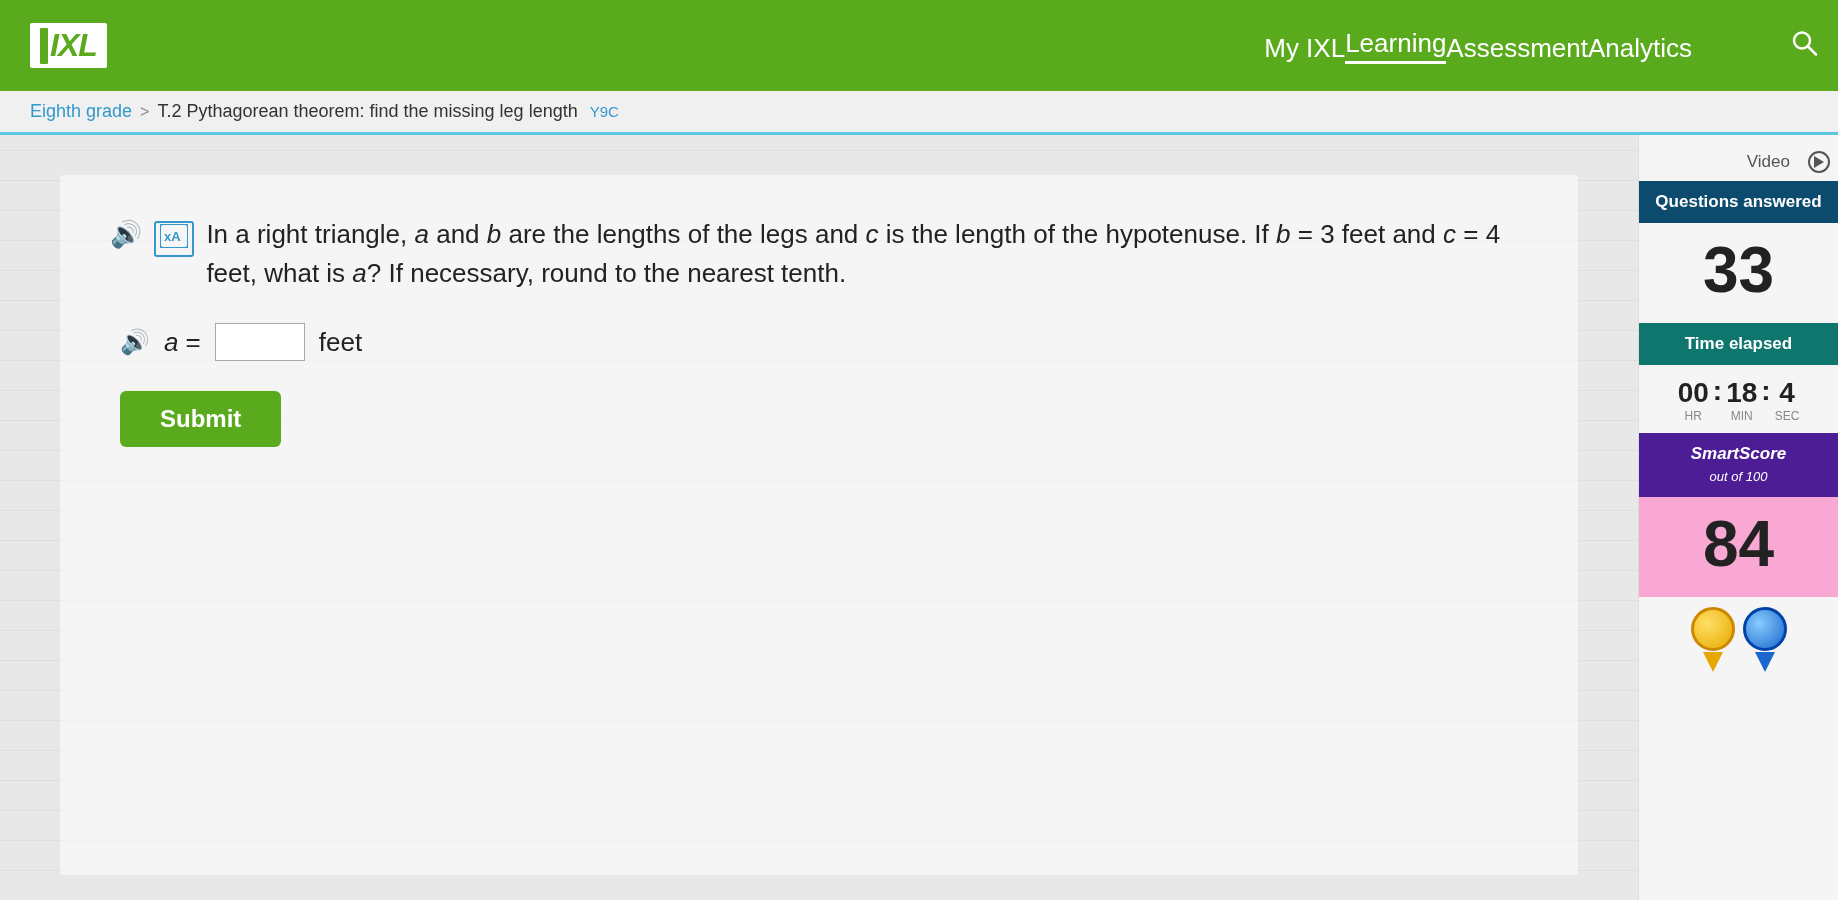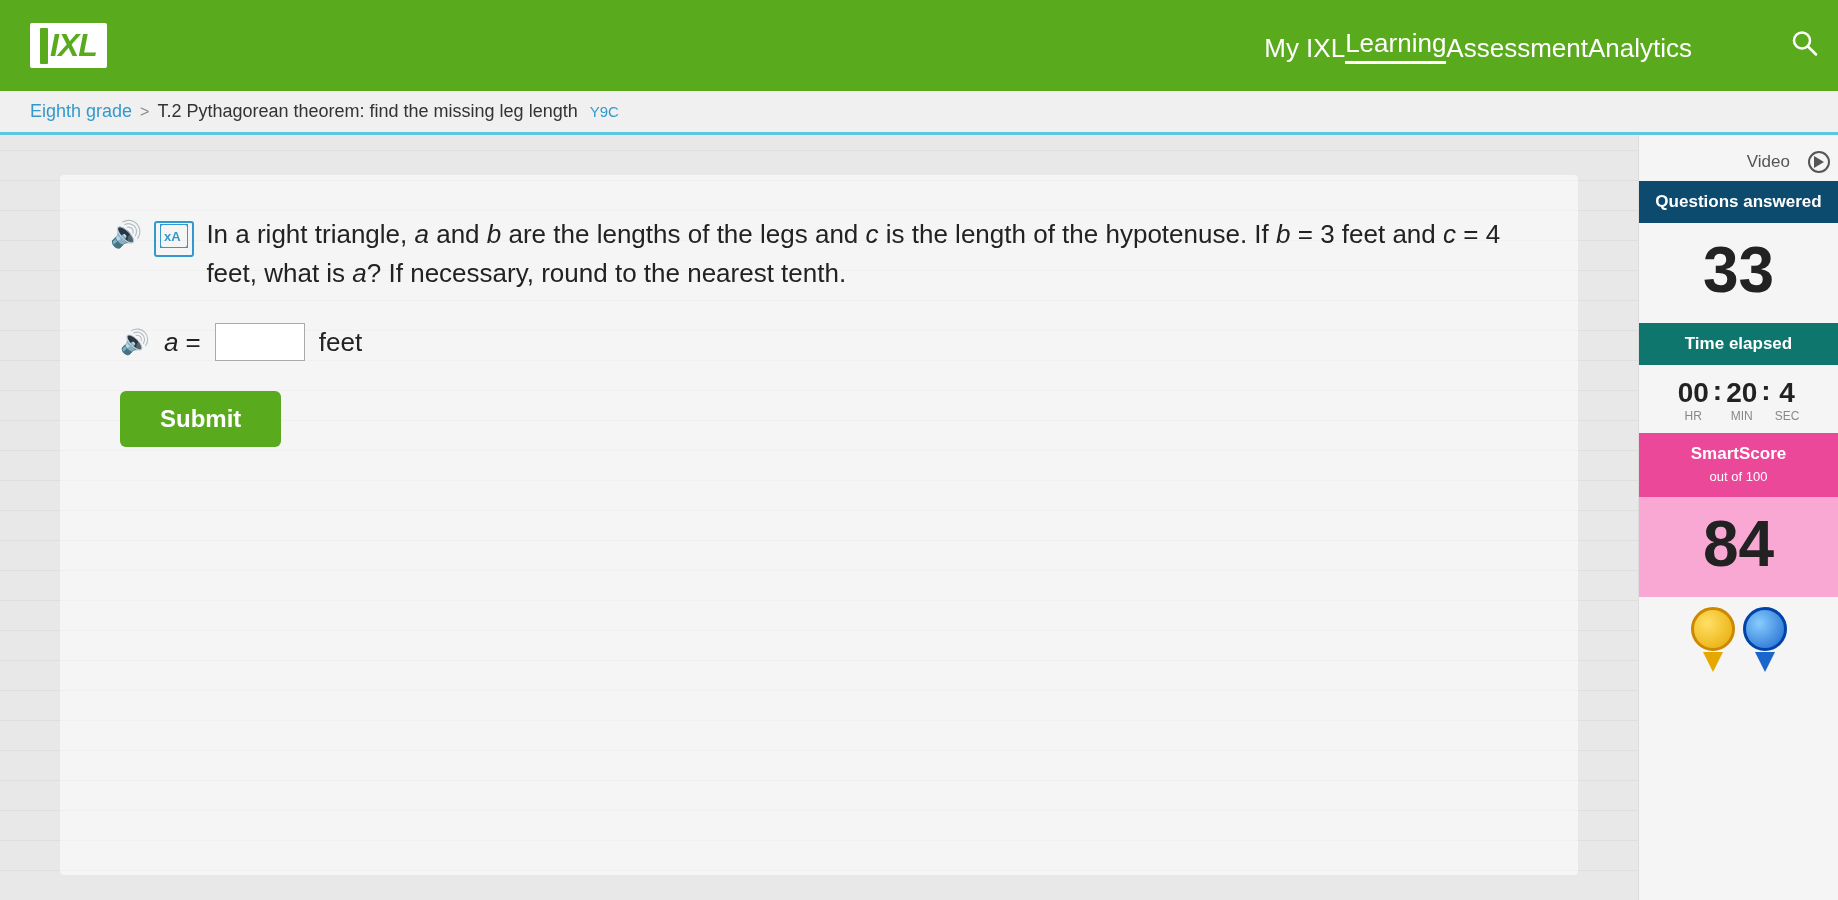--- a/index.html
+++ b/index.html
@@ -307,28 +307,29 @@
     }
     .time-sep {
       font-size: 28px;
       font-weight: bold;
       color: #222;
       margin-bottom: 16px;
     }
 
     
     .smart-box {
-      background: #ec4899;
+      background: #4c1d95;
       color: white;
       width: 100%;
       padding: 10px 0;
       text-align: center;
       font-size: 17px;
       font-weight: bold;
       line-height: 1.3;
+      font-style: italic;
     }
     .smart-number {
       font-size: 64px;
       font-weight: 900;
       color: #222;
       padding: 10px 0 16px 0;
       text-align: center;
       width: 100%;
       background: #f9a8d4;
     }
@@ -444,21 +445,21 @@
     <div class="time-box">
       <span>Time elapsed</span>
     </div>
     <div class="time-display">
       <div class="time-col">
         <span class="time-value">00</span>
         <span class="time-label">HR</span>
       </div>
       <span class="time-sep">:</span>
       <div class="time-col">
-        <span class="time-value">20</span>
+        <span class="time-value">18</span>
         <span class="time-label">MIN</span>
       </div>
       <span class="time-sep">:</span>
       <div class="time-col">
         <span class="time-value">4</span>
         <span class="time-label">SEC</span>
       </div>
     </div>
 
     <div class="smart-box">

